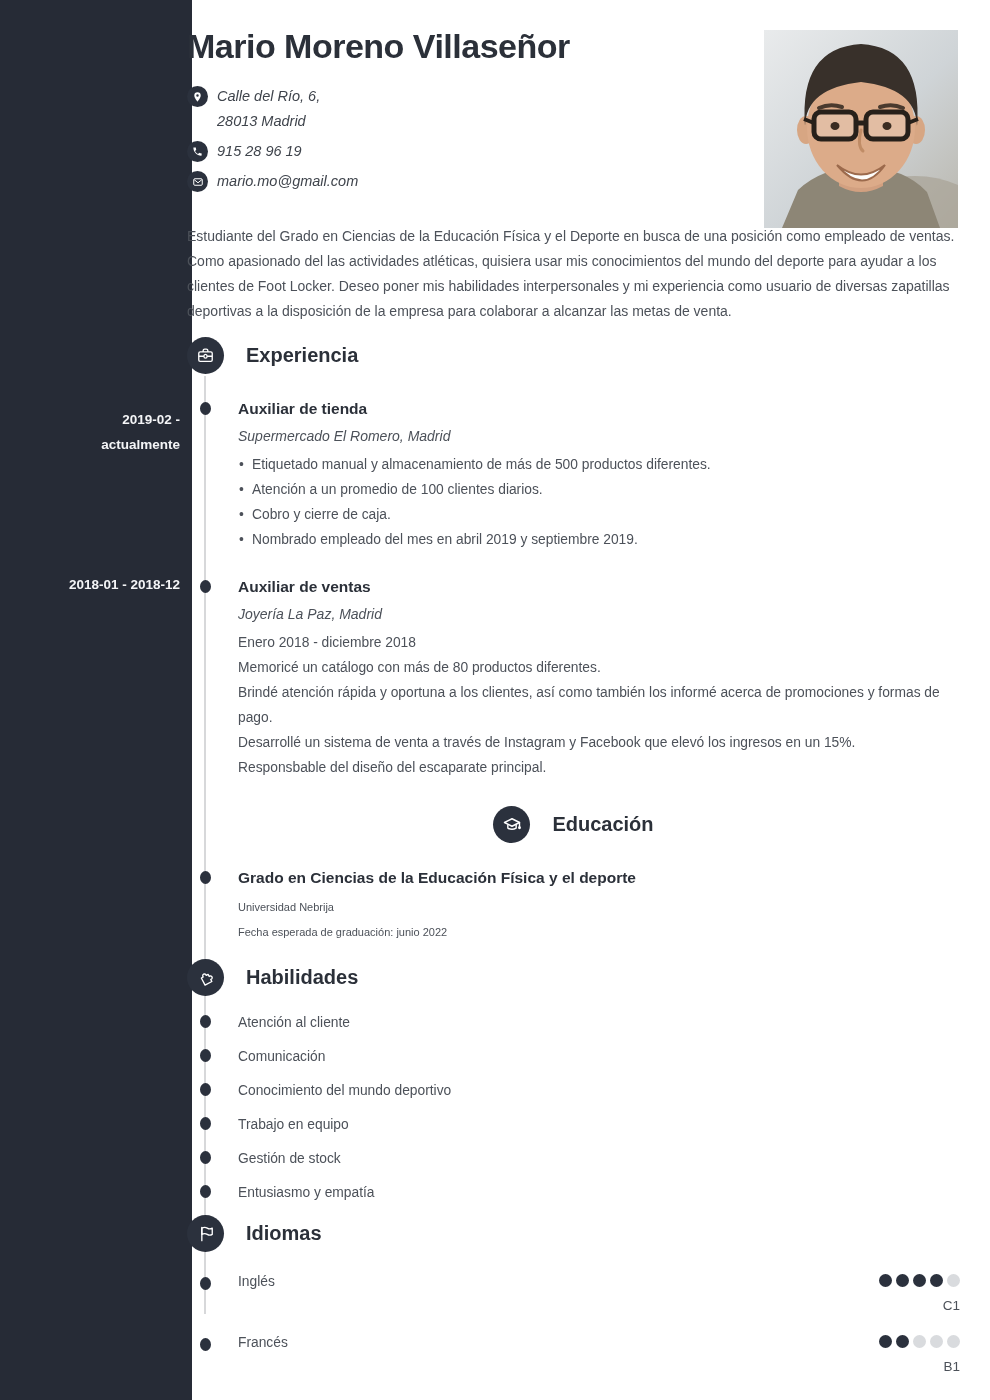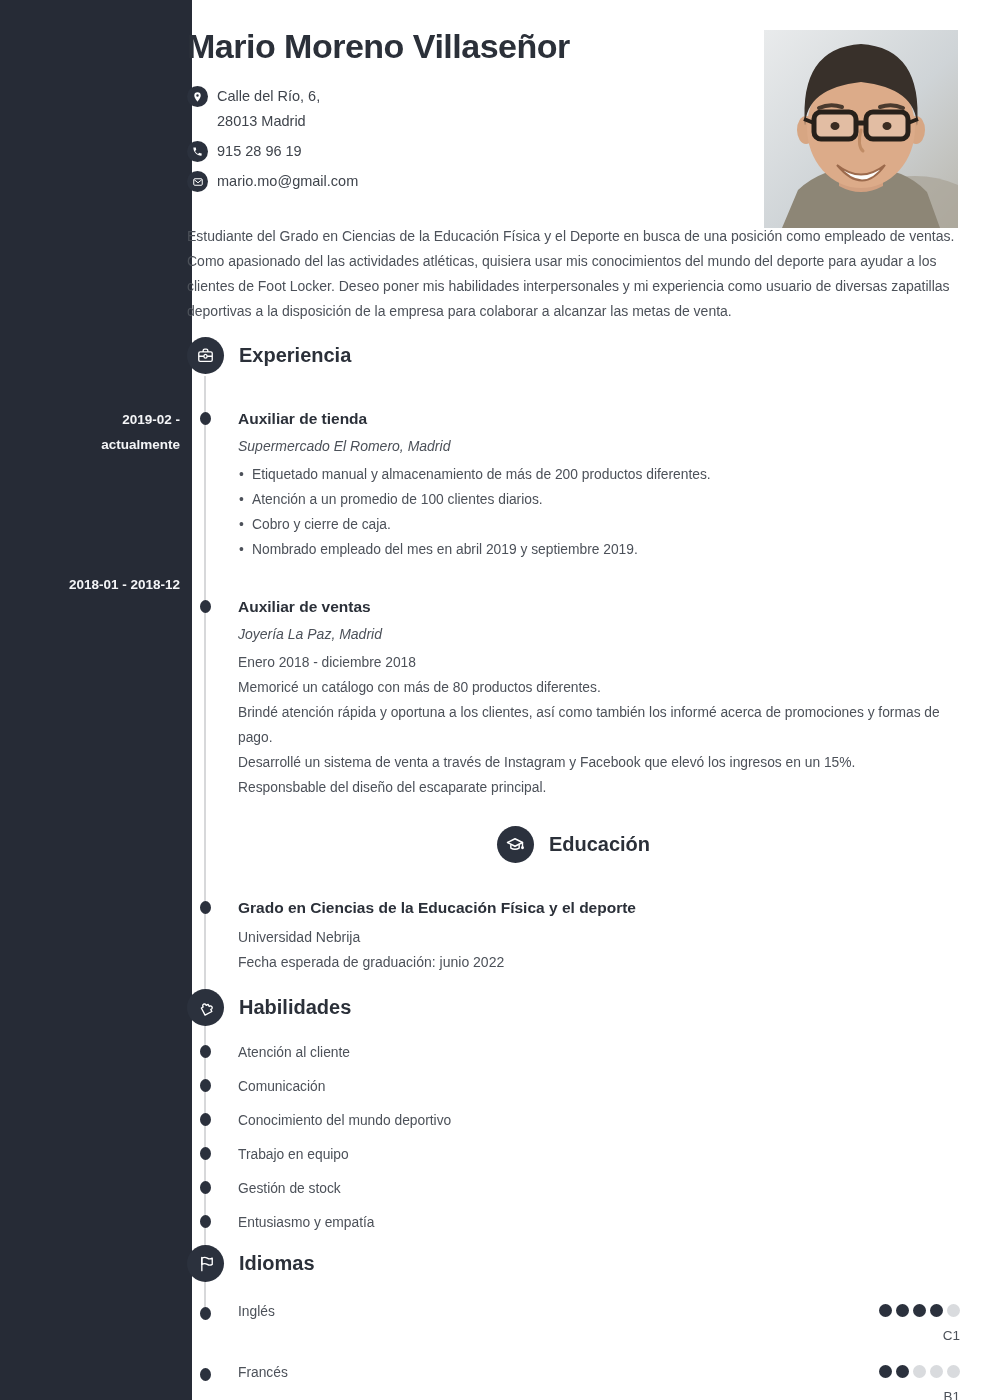--- a/index.html
+++ b/index.html
@@ -30,57 +30,57 @@
   }
   .timeline-line {
     position:absolute; left:34px; top:376px; width:2px; height:938px;
     background:#d7d8da; z-index:0;
   }
   
   .name {
     margin-top:26px; font-size:34px; line-height:40px; font-weight:bold;
     color:#2b3039; letter-spacing:-0.5px;
   }
-  .contact { margin-top:18px; }
+  .contact { margin-top:18px;font-style:italic; }
   .contact-row { display:flex; align-items:flex-start; margin-bottom:5px; }
   .c-icon {
     width:21px; height:21px; border-radius:50%; background:#2b313d;
     flex:0 0 21px; display:flex; align-items:center; justify-content:center;
     margin-top:2px;
   }
   .c-text { margin-left:9px; font-size:14.5px; line-height:25px; color:#3f444c; }
   .photo-wrap {
     position:absolute; top:30px; right:32px; width:194px; height:198px;
     overflow:hidden;
   }
   
   .summary { margin-top:30px; font-size:14px; line-height:25px; color:#4c5159; width:772px; }
   
   .section { position:relative; z-index:1; }
-  .section-header { display:flex; align-items:center; margin-top:13px; }
+  .section-header { display:flex; align-items:center; margin-top:13px;gap:7px; }
   .s-icon {
     width:37px; height:37px; border-radius:50%; background:#2b313d;
     display:flex; align-items:center; justify-content:center; flex:0 0 37px;
   }
   .s-title { margin-left:15px; font-size:20px; font-weight:bold; color:#2b3039; }
   .t-item { position:relative; padding-left:51px; }
   .t-dot {
     position:absolute; left:13px; top:3px; width:11px; height:13px;
     border-radius:50%; background:#2b313d;
   }
-  .job { margin-top:35px; }
+  .job { margin-top:25px; }
   .job-title { font-size:15.5px; font-weight:bold; color:#2b3039; line-height:19px; }
   .company { font-style:italic; font-size:14px; line-height:25px; margin-top:6px; color:#4c5159; }
   .job-body { margin-top:3px; font-size:13.8px; line-height:25px; color:#4c5159; }
   .job-body p { margin:0; }
   ul.bullets { list-style:none; }
   ul.bullets li { position:relative; padding-left:14px; }
   ul.bullets li::before { content:"\2022"; position:absolute; left:1px; color:#4c5159; }
   .edu-degree { font-size:15.5px; font-weight:bold; color:#2b3039; line-height:19px; }
-  .edu-lines { margin-top:8px; font-size:14px; line-height:25px; }
+  .edu-lines { margin-top:8px; font-size:11px; line-height:25px; }
   .skill-row { margin-top:19px; font-size:13.8px; color:#4c5159; }
   .skill-row .t-dot { top:0px; }
   .lang-item { margin-top:22px; }
   .lang-row { display:flex; justify-content:space-between; align-items:flex-start; }
   .lang-name { font-size:13.8px; color:#4c5159; }
   .lang-dots { display:flex; gap:4px; }
   .lvl-dot { width:13px; height:13px; border-radius:50%; background:#d9dbde; display:inline-block; }
   .lvl-dot.filled { background:#2b313d; }
   .lang-level { text-align:right; font-size:13.5px; color:#4c5159; margin-top:9px; }
   svg { display:block; }
@@ -178,21 +178,21 @@
       </span>
       <span class="s-title">Experiencia</span>
     </div>
 
     <div class="t-item job">
       <span class="t-dot"></span>
       <div class="job-title">Auxiliar de tienda</div>
       <div class="company">Supermercado El Romero, Madrid</div>
       <div class="job-body">
         <ul class="bullets">
-          <li>Etiquetado manual y almacenamiento de más de 200 productos diferentes.</li>
+          <li>Etiquetado manual y almacenamiento de más de 500 productos diferentes.</li>
           <li>Atención a un promedio de 100 clientes diarios.</li>
           <li>Cobro y cierre de caja.</li>
           <li>Nombrado empleado del mes en abril 2019 y septiembre 2019.</li>
         </ul>
       </div>
     </div>
 
     <div class="t-item job">
       <span class="t-dot"></span>
       <div class="job-title">Auxiliar de ventas</div>

